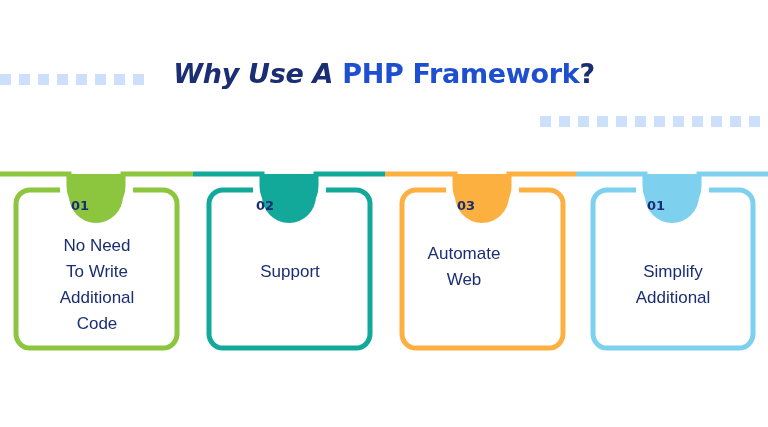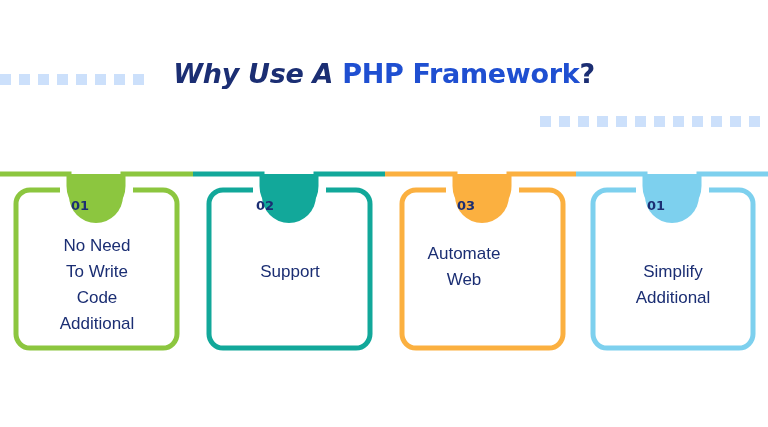--- a/index.html
+++ b/index.html
@@ -76,22 +76,22 @@
 </svg>
 
 <div class="num" style="left:71px;">01</div>
 <div class="num" style="left:256px;">02</div>
 <div class="num" style="left:457px;">03</div>
 <div class="num" style="left:647px;">01</div>
 
 <div class="label" style="left:22px; top:233px;">
   <div>No Need</div>
   <div>To Write</div>
+  <div>Additional</div>
   <div>Code</div>
-  <div>Additional</div>
 </div>
 <div class="label" style="left:215px; top:259px;">
   <div>Support</div>
 </div>
 <div class="label" style="left:389px; top:233px;margin-top:8px;">
   <div>Automate</div>
   <div>Web</div>
 </div>
 <div class="label" style="left:598px; top:259px;">
   <div>Simplify</div>

